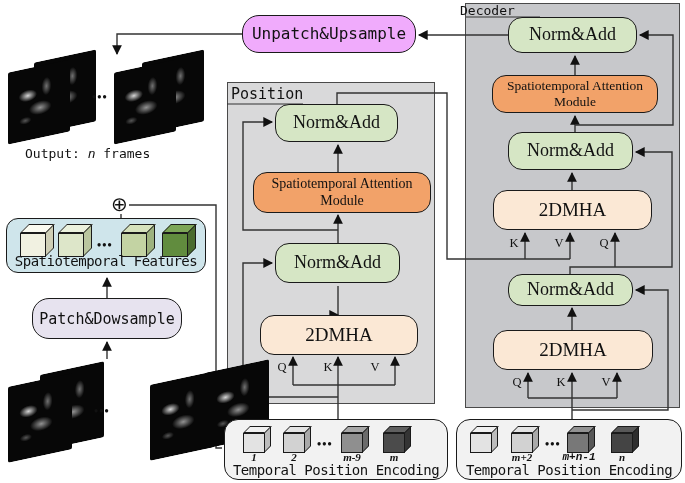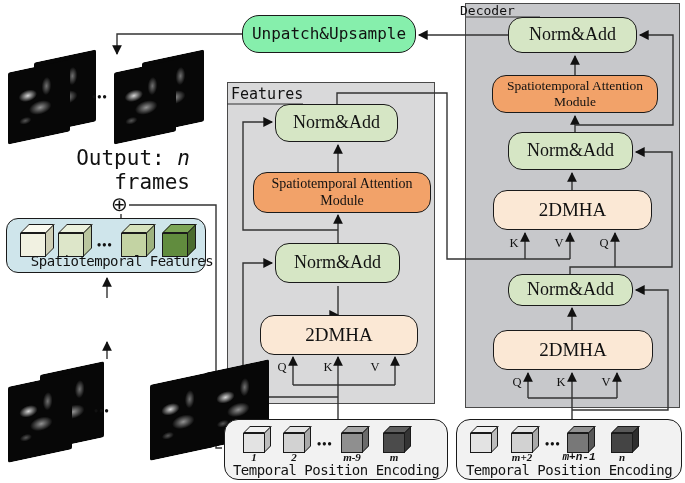--- a/index.html
+++ b/index.html
@@ -29,21 +29,21 @@
   .cube-lg .c-front{left:0;top:9px;width:26px;height:24px;}
   .cube-lg .c-top{left:0;top:0;width:26px;height:9px;transform:skewX(-45deg);transform-origin:0 100%;}
   .cube-lg .c-side{left:25px;top:9px;width:9px;height:24px;transform:skewY(-45deg);transform-origin:0 0;}
   .cube-sm{width:29px;height:27px;}
   .cube-sm .c-front{left:0;top:7px;width:22px;height:20px;}
   .cube-sm .c-top{left:0;top:0;width:22px;height:7px;transform:skewX(-45deg);transform-origin:0 100%;}
   .cube-sm .c-side{left:21px;top:7px;width:7px;height:20px;transform:skewY(-45deg);transform-origin:0 0;}
   .cube-label{position:absolute;z-index:5;font-style:italic;font-weight:bold;font-size:11px;
               text-align:center;color:#111;font-family:"Liberation Serif",serif;}
   .plus{position:absolute;z-index:5;font-size:20px;line-height:20px;color:#111;}
-  .caption{position:absolute;z-index:5;font-size:21px;color:#111;text-align:right;}
+  .caption{position:absolute;z-index:5;font-size:13px;color:#111;text-align:left;}
   .caption i{font-style:italic;}
   .tpe-title{position:absolute;z-index:5;font-size:14px;color:#111;text-align:center;letter-spacing:-0.5px;}
 </style>
 </head>
 <body>
 
 <div id="stage">
 
   <div class="ctr" style="left: 227px; top: 82px; width: 208px; height: 322px; background-color: rgb(217, 217, 218);"></div>
   <div class="ctr" style="left: 465px; top: 3px; width: 215px; height: 405px; background-color: rgb(199, 200, 203);"></div>
@@ -89,21 +89,21 @@
       <path d="M508,35 L419,35" marker-end="url(#arr)"></path>
       <path d="M242,34 L117,34 L117,54" marker-end="url(#arr)"></path>
 
       <path d="M107,359 L107,342" marker-end="url(#arr)"></path>
       <path d="M107,298 L107,278" marker-end="url(#arr)"></path>
       <path d="M121,218 L121,214"></path>
       <path d="M129,205 L216,205 L216,448 L222,448"></path>
     </g>
   </svg>
 
-  <div class="lbl mono" style="left:231px;top:85px;font-size:15px;">Features</div>
+  <div class="lbl mono" style="left:231px;top:85px;font-size:15px;">Position</div>
   <div class="lbl mono" style="left:460px;top:3px;font-size:13px;">Decoder</div>
 
   <div class="frame" style="left:34px;top:56px;width:62px;height:72px;"></div>
   <div class="frame" style="left:8px;top:66px;width:62px;height:72px;"></div>
   <div class="dots" style="left:92px;top:90px;">•••</div>
   <div class="frame" style="left:142px;top:56px;width:62px;height:72px;"></div>
   <div class="frame" style="left:114px;top:66px;width:62px;height:72px;"></div>
   <div class="caption mono" style="left:25px;top:146px;width:165px;">
     <span>Output: </span><i>n</i><span> frames</span>
   </div>
@@ -130,24 +130,27 @@
   <div class="cube cube-lg" style="left:121px;top:224px;">
     <div class="c-top" style="background-color: rgb(214, 226, 188);"></div>
     <div class="c-side" style="background-color: rgb(158, 178, 126);"></div>
     <div class="c-front" style="background-color: rgb(195, 211, 163);"></div>
   </div>
   <div class="cube cube-lg" style="left:162px;top:224px;">
     <div class="c-top" style="background-color: rgb(125, 166, 87);"></div>
     <div class="c-side" style="background-color: rgb(74, 107, 46);"></div>
     <div class="c-front" style="background-color: rgb(97, 140, 62);"></div>
   </div>
-  <div class="tpe-title mono" style="left:24px;top:253px;width:196px;">Spatiotemporal Features</div>
-
-  <div class="blk mono" style="left: 242px; top: 15px; width: 174px; height: 38px; border-radius: 17px; font-size: 16px; background-color: #86efac;">
+  <div class="tpe-title mono" style="left:8px;top:253px;width:196px;">Spatiotemporal Features</div>
+
+  <div class="blk mono" style="left: 242px; top: 15px; width: 174px; height: 38px; border-radius: 17px; font-size: 16px; background-color: #f0abfc;">
     <span>Unpatch&amp;Upsample</span>
+  </div>
+  <div class="blk mono" style="left: 32px; top: 298px; width: 150px; height: 41px; border-radius: 17px; font-size: 15px; background-color: rgb(231, 227, 239);">
+    <span>Patch&amp;Dowsample</span>
   </div>
 
   <div class="blk" style="left: 275px; top: 104px; width: 123px; height: 38px; font-size: 18px; background-color: rgb(214, 230, 197);">
     <span>Norm&amp;Add</span>
   </div>
   <div class="blk" style="left: 253px; top: 172px; width: 178px; height: 41px; font-size: 14px; background-color: rgb(242, 162, 105);">
     <span>Spatiotemporal Attention</span>
     <span>Module</span>
   </div>
   <div class="blk" style="left: 275px; top: 243px; width: 125px; height: 40px; font-size: 18px; background-color: rgb(214, 230, 197);">

